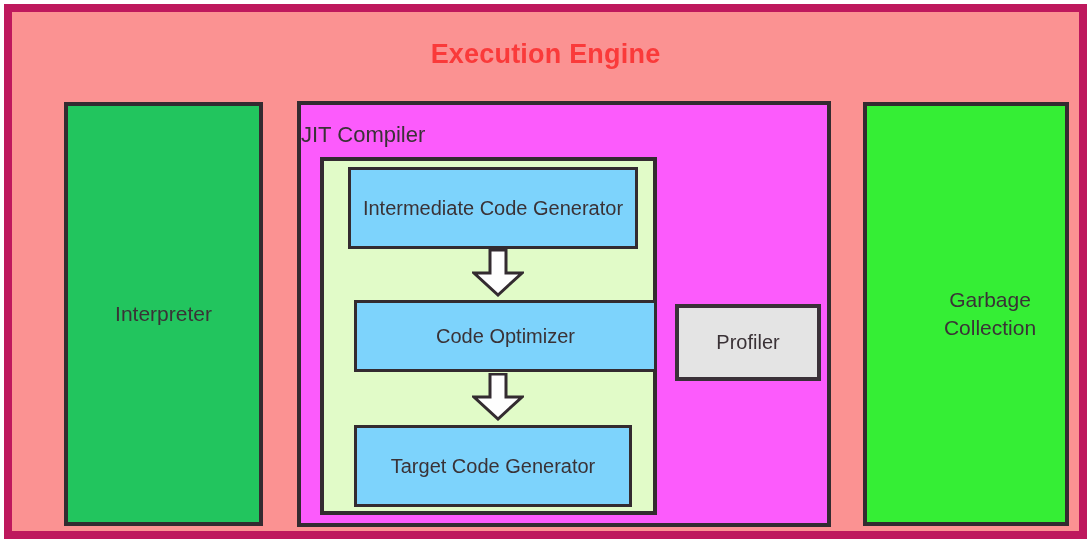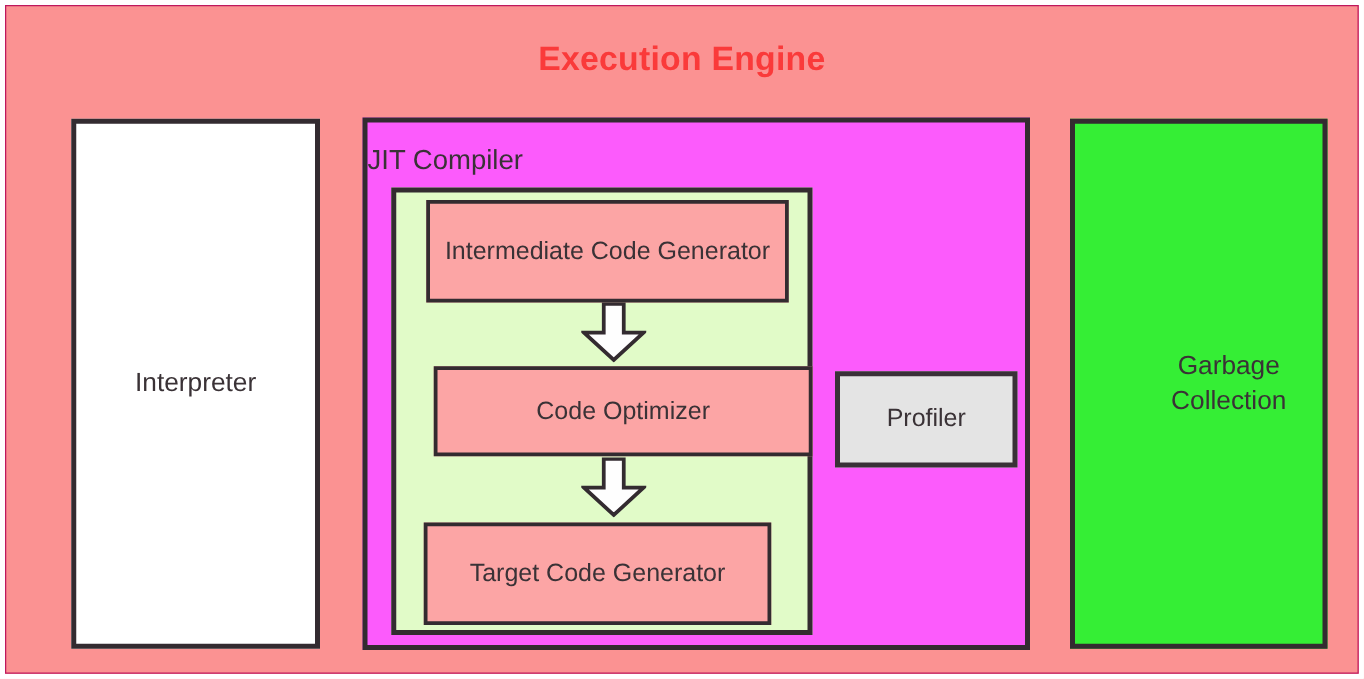--- a/index.html
+++ b/index.html
@@ -26,21 +26,21 @@
     text-align: center;
   }
 
   
   #execution-engine {
     left: 4px;
     top: 4px;
     width: 1083px;
     height: 535px;
     background: #FB9292;
-    border: 1px solid #be185d;
+    border: 8px solid #be185d;
     display: block;
   }
 
   .engine-title {
     position: absolute;
     left: 0;
     top: 27px;
     width: 100%;
     text-align: center;
     color: #FA3A3A;
@@ -48,21 +48,21 @@
     font-weight: bold;
     letter-spacing: 0.2px;
   }
 
   
   #interpreter {
     left: 52px;
     top: 90px;
     width: 199px;
     height: 424px;
-    background: #ffffff;
+    background: #22c55e;
     border: 4px solid #332b30;
     color: #3a3236;
     font-size: 21px;
   }
 
   
   #jit-compiler {
     left: 285px;
     top: 89px;
     width: 534px;
@@ -89,33 +89,33 @@
     height: 358px;
     background: #E1FBC8;
     border: 4px solid #332b30;
     display: block;
   }
 
   
   .stage-box {
     position: absolute;
     box-sizing: border-box;
-    background: #fca5a5;
+    background: #7dd3fc;
     border: 3px solid #332b30;
     display: flex;
     align-items: center;
     justify-content: center;
     text-align: center;
     color: #3a3236;
     font-size: 20px;
     line-height: 1.32;
   }
   #stage-intermediate { left: 24px; top: 6px;   width: 290px; height: 82px; }
   #stage-optimizer    { left: 30px; top: 139px; width: 303px; height: 72px; }
-  #stage-target       { left: 22px; top: 264px; width: 278px; height: 82px; }
+  #stage-target       { left: 30px; top: 264px; width: 278px; height: 82px; }
 
   
   .block-arrow {
     position: absolute;
     width: 52px;
     height: 48px;
   }
   #arrow-1 { left: 148px; top: 88px;  }
   #arrow-2 { left: 148px; top: 212px; }
 

